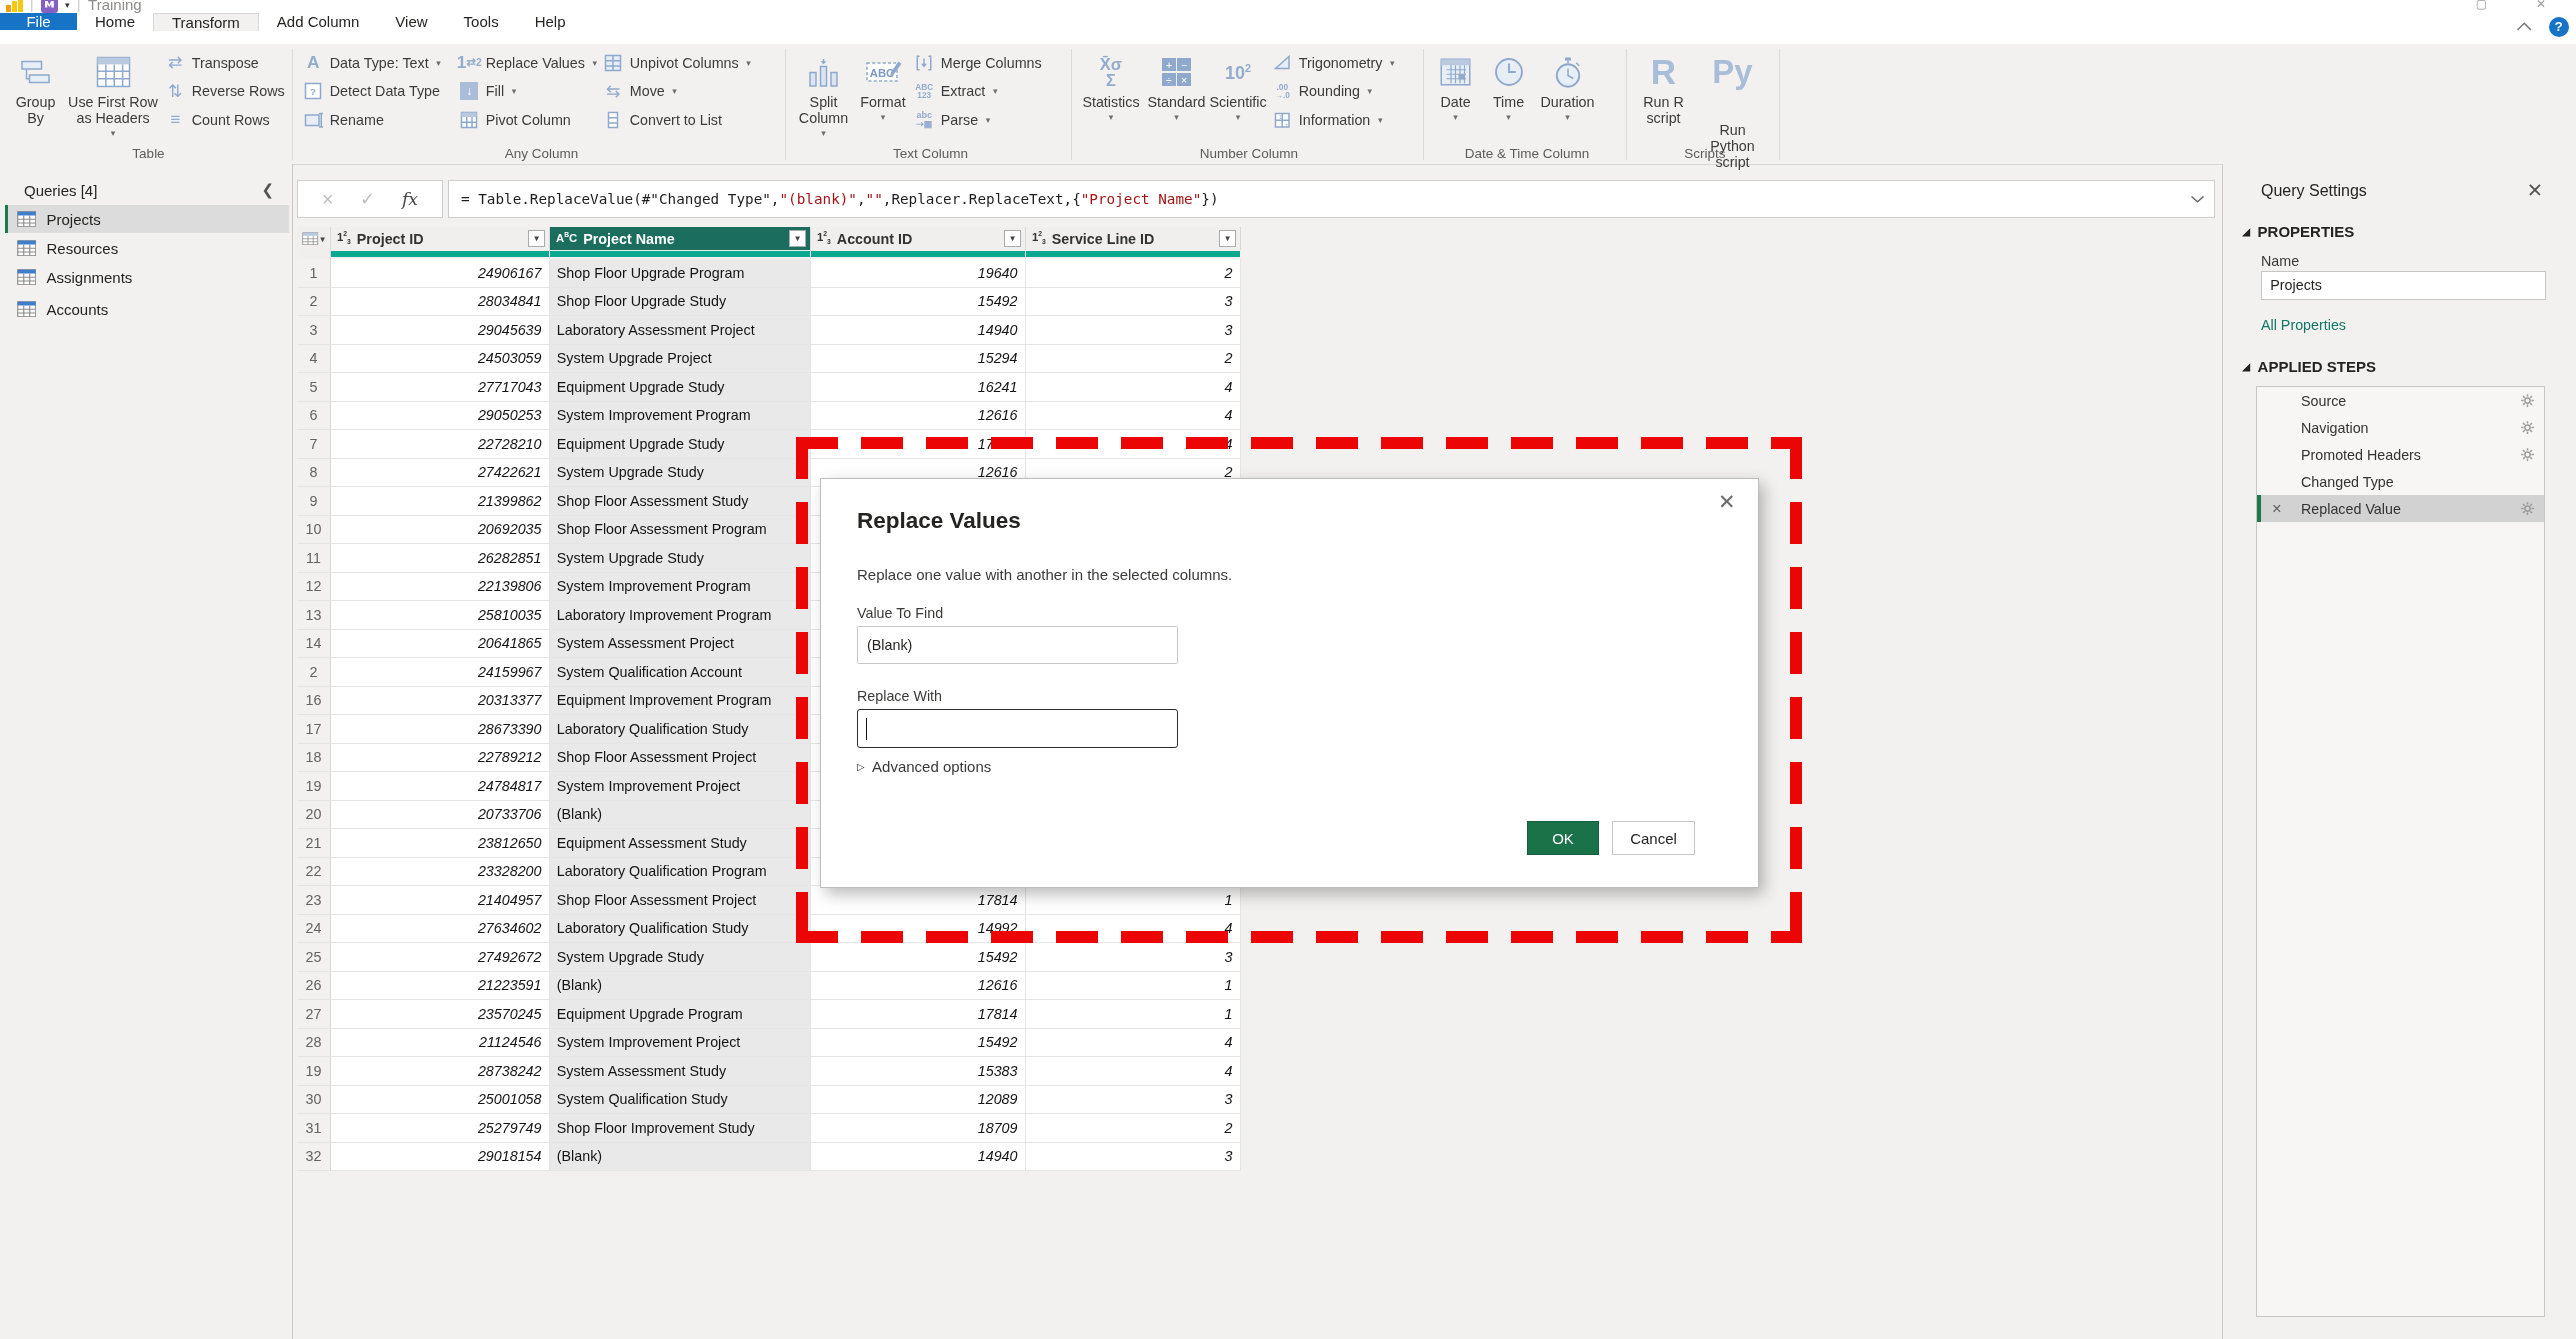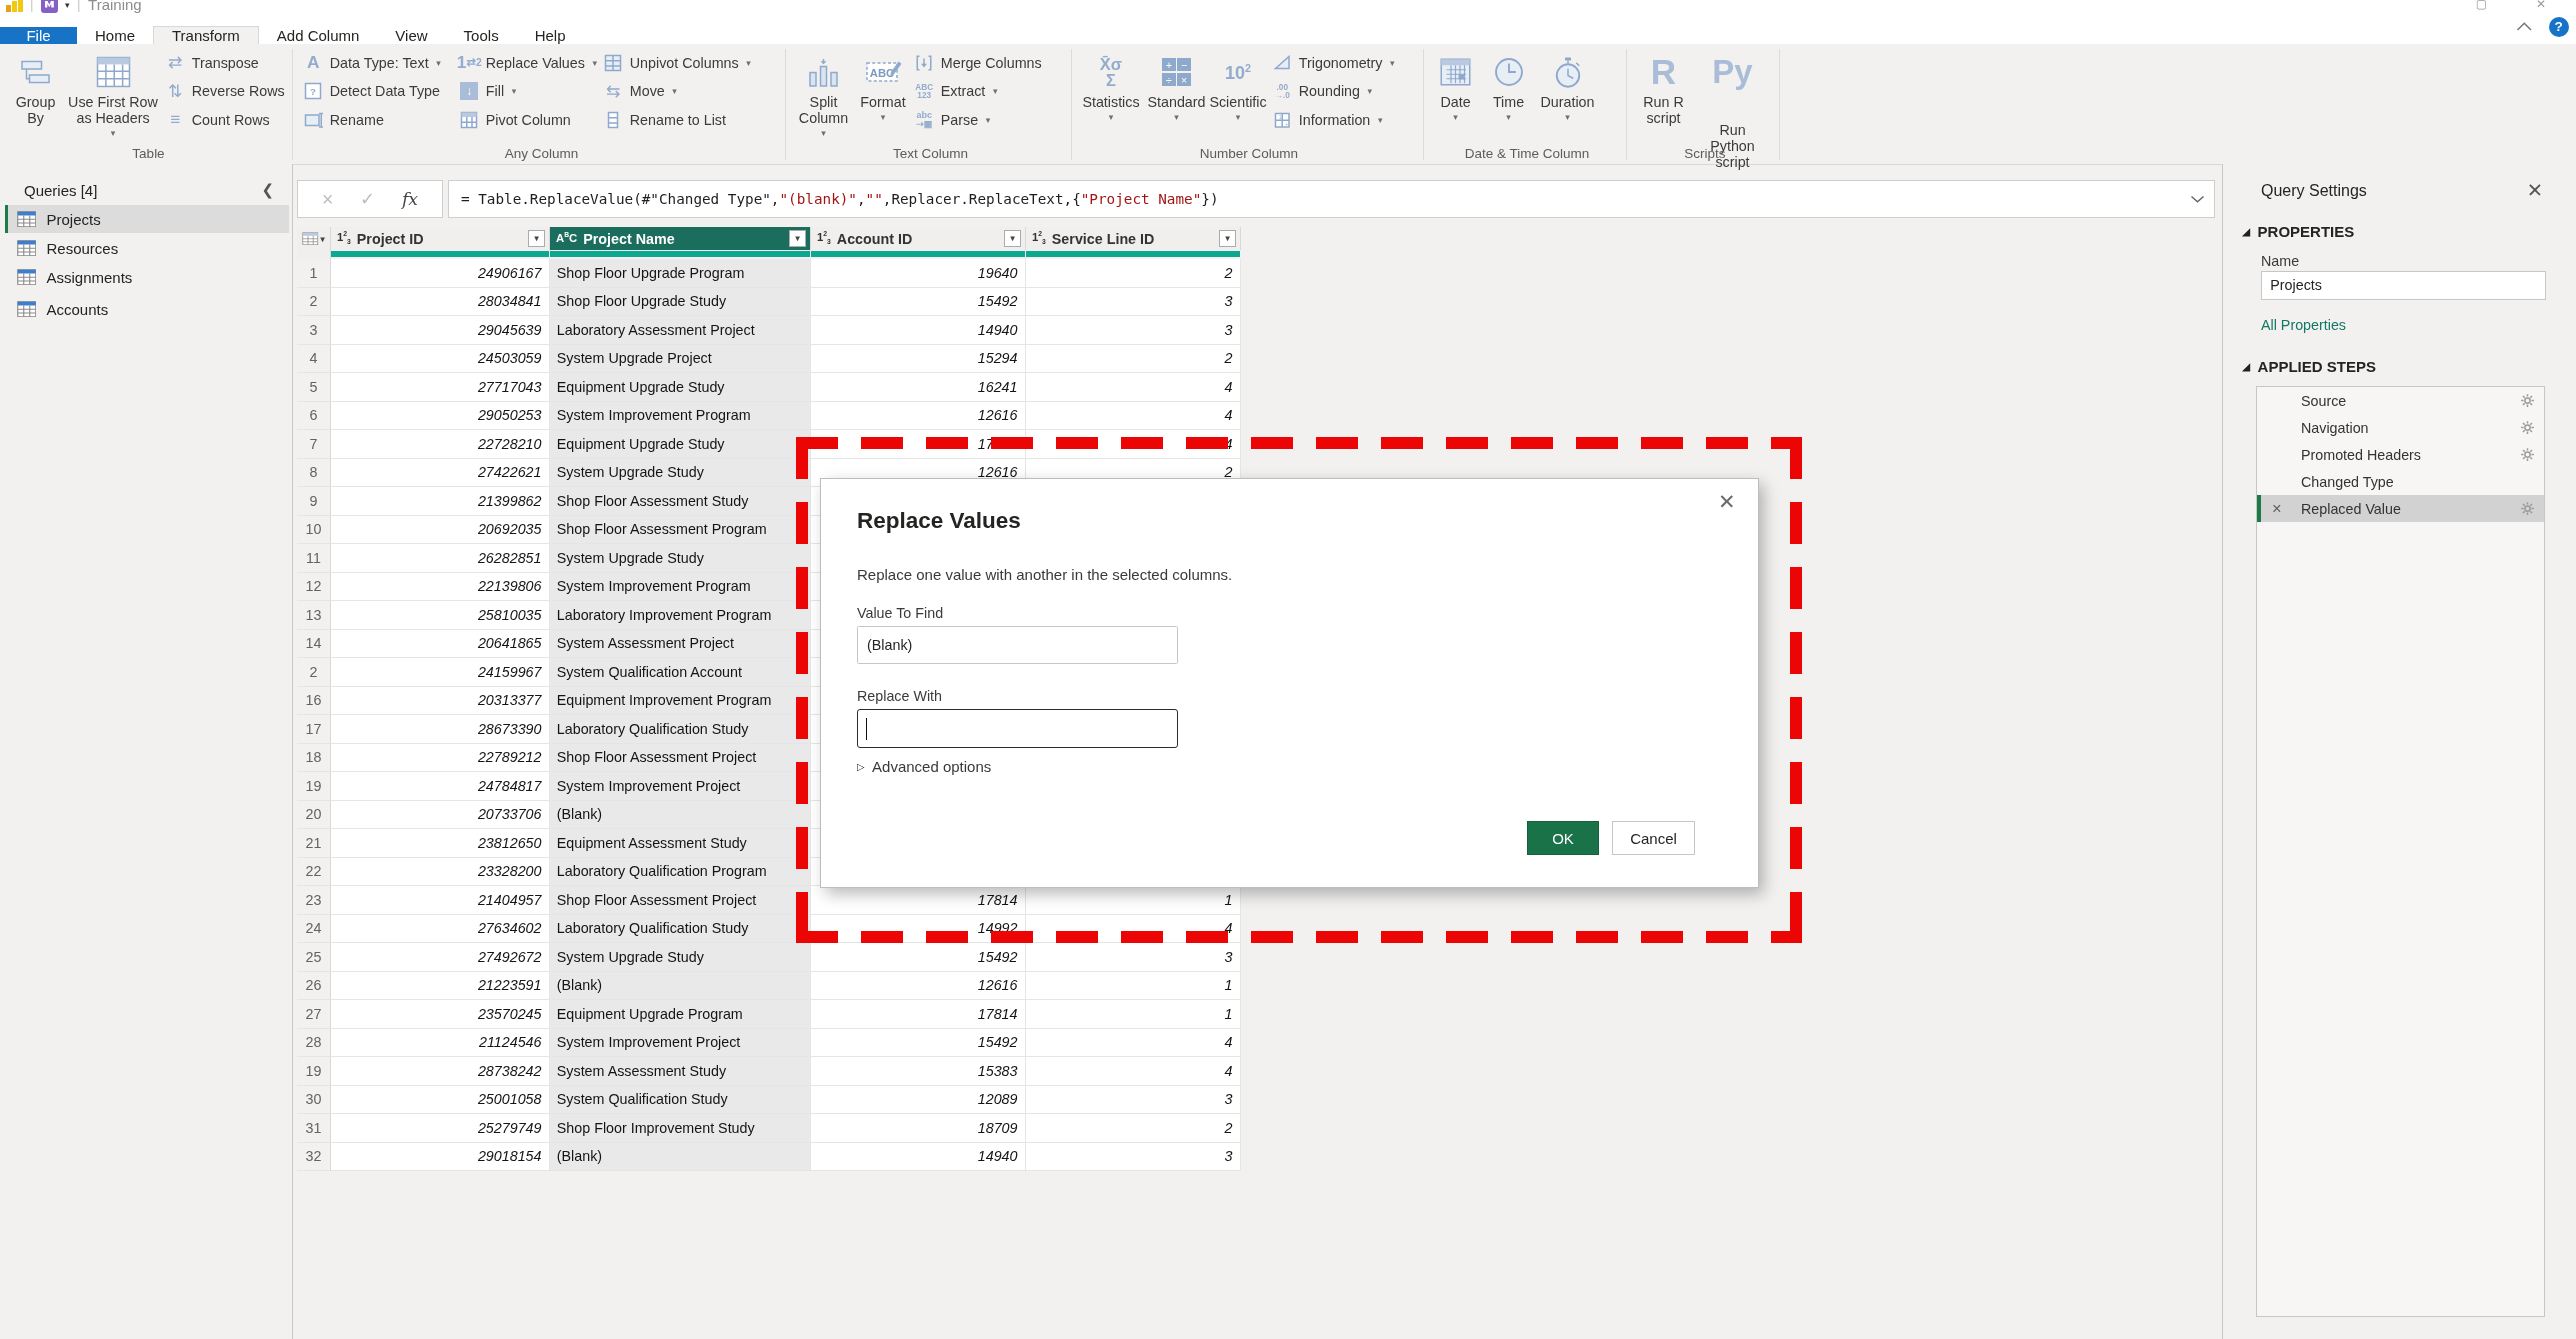--- a/index.html
+++ b/index.html
@@ -19,21 +19,21 @@
   .pbi-logo i { display:block; background:#f2c811; width:4.5px; }
   .pbi-logo i:nth-child(1){height:7.5px; background:#e6a117;}
   .pbi-logo i:nth-child(2){height:11.3px;}
   .pbi-logo i:nth-child(3){height:15px; background:#f2c811;}
   .pq-logo { width:16.5px; height:16.5px; background:#8661c5; border-radius:3px; position:relative; }
   .pq-logo:after { content:""; position:absolute; left:3.8px; top:4.5px; width:9px; height:6.8px; background:#fff; clip-path:polygon(0 100%,0 0,30% 0,50% 60%,70% 0,100% 0,100% 100%,72% 100%,72% 45%,50% 95%,28% 45%,28% 100%); }
   .tb-caret { font-size:9px; color:#333; }
   .tb-title { font-size:15px; color:#8f8d8b; }
   .win-ctl { position:absolute; top:-3px; color:#9a9a9a; font-size:12px; }
   
-  .tabrow { position:absolute; left:0; top:12.8px; width:2576px; height:31px; background:#fff; display:flex; align-items:flex-end; }
+  .tabrow { position:absolute; left:0; top:12.8px; width:2576px; height:31px; background:#fff; display:flex; align-items:flex-start; }
   .tab { display:flex; align-items:center; padding:0 18px; font-size:15px; color:#252423; cursor:default; }
   .tab.file { background:#1673c5; color:#fff; width:77px; justify-content:center; }
   .tab.active { background:#f2f1f0; border:0.8px solid #d8d8d8; border-bottom:none; }
   .tabrow-right { position:absolute; right:7.5px; top:16.5px; display:flex; align-items:center; gap:16.5px; }
   .ribbon-collapse { width:16.5px; height:10.5px; }
   .help-circle { width:20px; height:20px; border-radius:50%; background:#1673c5; color:#fff; font-size:13.5px; font-weight:bold; display:flex; align-items:center; justify-content:center; }
   
   .ribbon { position:absolute; left:0; top:44px; width:2576px; height:121px; background:#f2f1f0; border-bottom:0.8px solid #d7d7d7; }
   .rgroup { position:absolute; top:0; height:120px; }
   .rg-label { position:absolute; left:0; right:0; bottom:3px; text-align:center; font-size:13.5px; color:#5c5c5c; }
@@ -270,21 +270,21 @@
           <span class="lb">Move</span>
             <span class="dd">▾</span>
         </div>
         <div class="sm-btn">
           <span class="ic">
             <svg width="12" height="18" viewBox="0 0 16 24">
                 <rect x="2" y="2" width="12" height="20" fill="#fff" stroke="#8fa9cc" stroke-width="2"></rect>
                 <path d="M2 9h12M2 16h12" stroke="#8fa9cc" stroke-width="2"></path>
               </svg>
           </span>
-          <span class="lb">Rename to List</span>
+          <span class="lb">Convert to List</span>
         </div>
       </div>
     </div>
     <div class="rg-label">Any Column</div>
   </div>
   <div class="rg-sep" style="left:785px;"></div>
 
   <div class="rgroup" style="left:791px; width:279px;">
     <div class="rg-content">
       <div class="big-btn" style="width:65px;">

